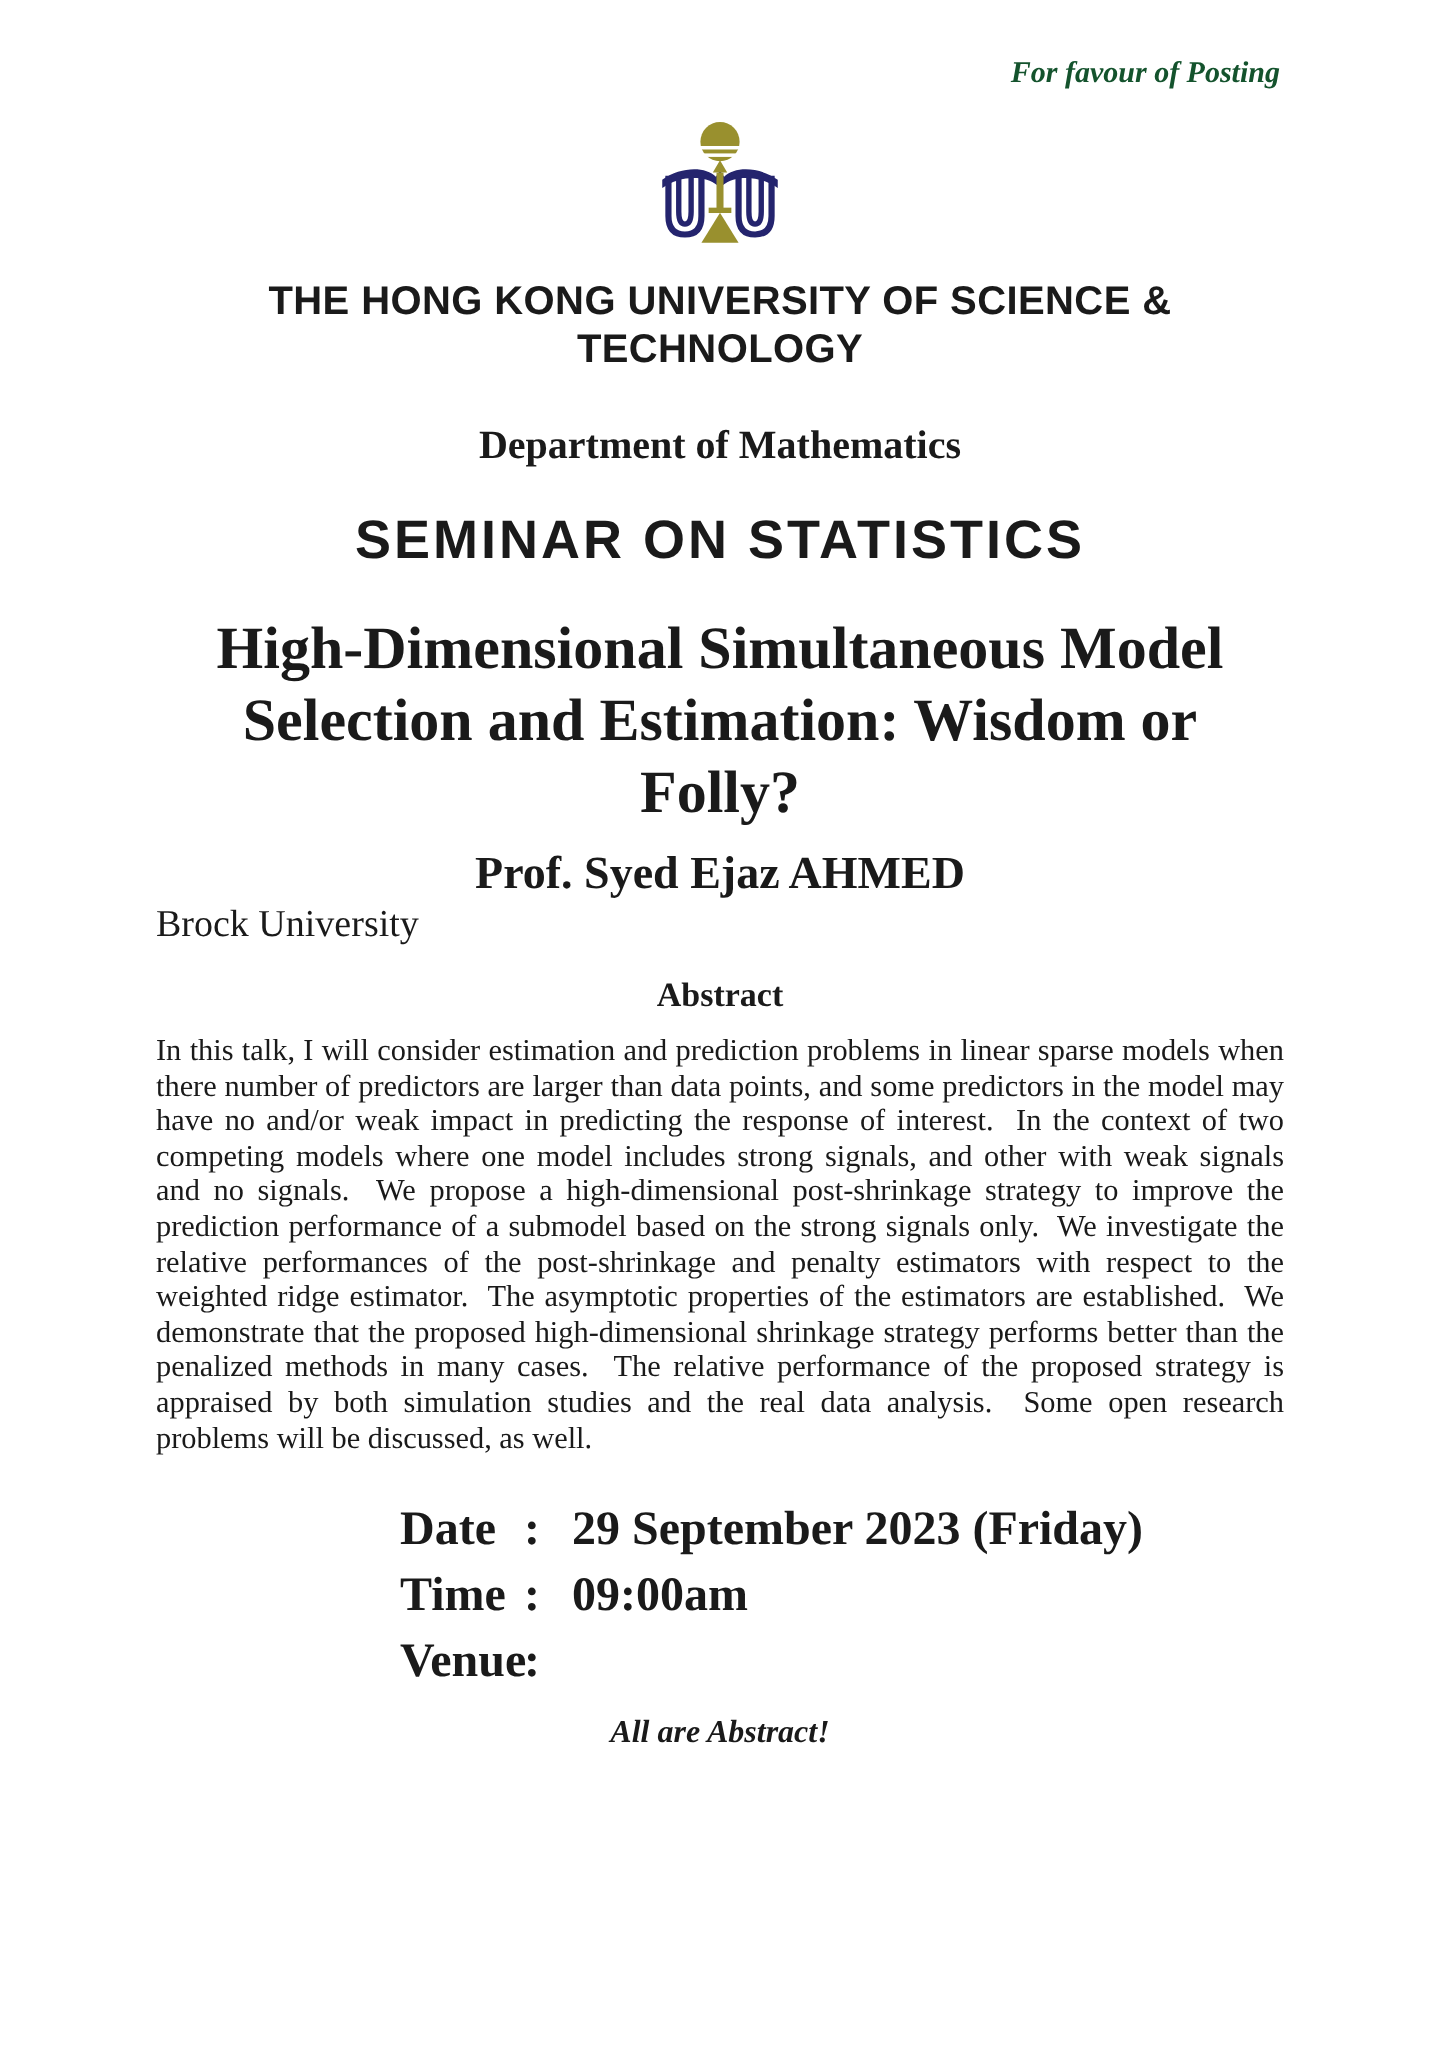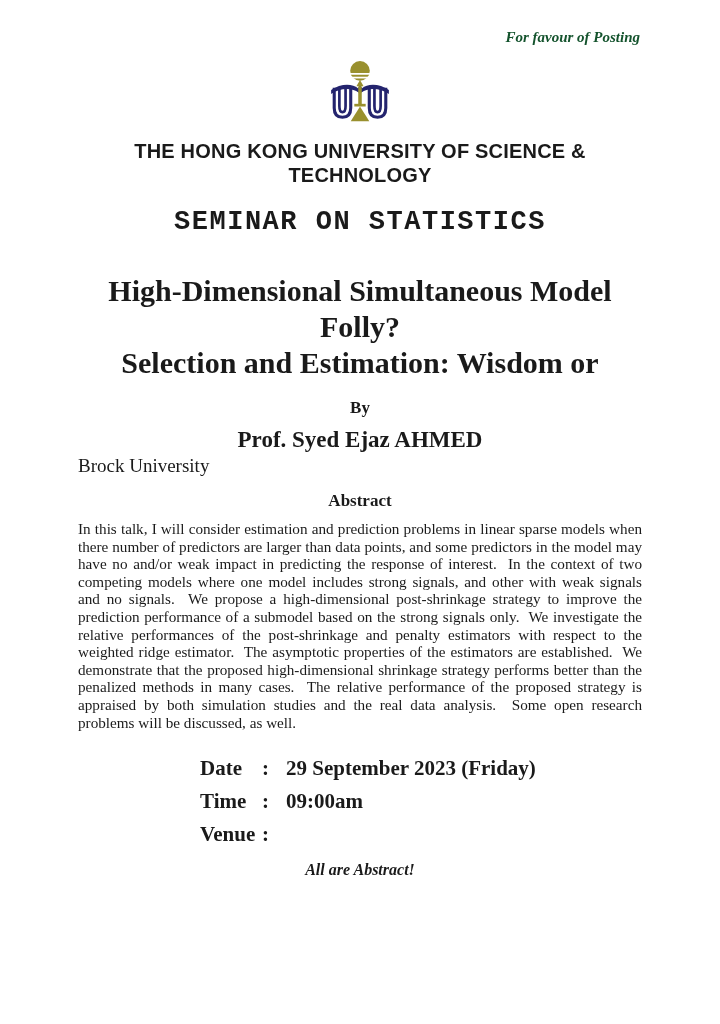--- a/index.html
+++ b/index.html
@@ -53,28 +53,28 @@
   .department {
     margin-top: 25px;
     text-align: center;
     font-weight: bold;
     font-size: 20px;
     line-height: 23px;
   }
   .series-title {
     margin-top: 20px;
     text-align: center;
-    font-family: Liberation Mono, monospace;
+    font-family: Liberation Sans, sans-serif;
     font-weight: 900;
     font-size: 27px;
     line-height: 31px;
     letter-spacing: 1.5px;
   }
   .talk-title {
-    margin-top: 35px;
+    margin-top: 21px;
     text-align: center;
     font-weight: bold;
     font-size: 30px;
     line-height: 36px;
   }
   .talk-title span { display: block; }
   .by-label {
     margin-top: 17px;
     text-align: center;
     font-weight: bold;
@@ -116,21 +116,21 @@
     line-height: 17px;
     white-space: pre-wrap;
   }
   .details-block {
     margin-top: 21px;
     margin-left: 122px;
   }
   .detail-row {
     display: flex;
     font-weight: bold;
-    font-size: 21px;
+    font-size: 24px;
     line-height: 33px;
   }
   .detail-label { width: 62px; }
   .detail-separator { width: 24px; }
   .footer-note {
     margin-top: 9px;
     text-align: center;
     font-style: italic;
     font-weight: bold;
     font-size: 16px;
@@ -161,30 +161,30 @@
 
       <polygon class="logo-gold" points="30,19.5 26.5,25.5 33.5,25.5"></polygon>
       <rect class="logo-gold" x="28.3" y="25.5" width="3.4" height="19"></rect>
       <rect class="logo-gold" x="24.5" y="42.5" width="11" height="2.6"></rect>
       <polygon class="logo-gold" points="30,45 39,59.5 21,59.5"></polygon>
     </svg>
   </div>
 
   <div class="university">THE HONG KONG UNIVERSITY OF SCIENCE &amp; TECHNOLOGY</div>
 
+  <div class="department">Department of Mathematics</div>
 
   <div class="series-title">SEMINAR ON STATISTICS</div>
 
   <h1 class="talk-title" style="margin-bottom:0;">
     <span>High-Dimensional Simultaneous Model</span>
+    <span>Selection and Estimation: Wisdom or</span>
     <span>Folly?</span>
-    <span>Selection and Estimation: Wisdom or</span>
   </h1>
 
-  <div class="by-label">By</div>
 
   <div class="speaker-name">Prof. Syed Ejaz AHMED</div>
 
   <div class="speaker-affiliation">Brock University</div>
 
   <div class="abstract-heading">Abstract</div>
 
   <p class="abstract-text" style="margin:9px 0 0 0;">In this talk, I will consider estimation and prediction problems in linear sparse models when there number of predictors are larger than data points, and some predictors in the model may have no and/or weak impact in predicting the response of interest.  In the context of two competing models where one model includes strong signals, and other with weak signals and no signals.  We propose a high-dimensional post-shrinkage strategy to improve the prediction performance of a submodel based on the strong signals only.  We investigate the relative performances of the post-shrinkage and penalty estimators with respect to the weighted ridge estimator.  The asymptotic properties of the estimators are established.  We demonstrate that the proposed high-dimensional shrinkage strategy performs better than the penalized methods in many cases.  The relative performance of the proposed strategy is appraised by both simulation studies and the real data analysis.  Some open research problems will be discussed, as well.</p>
 
 

